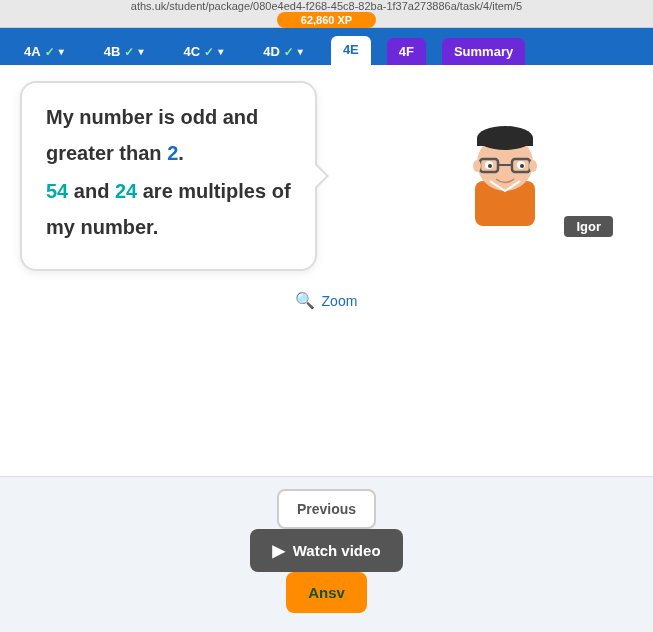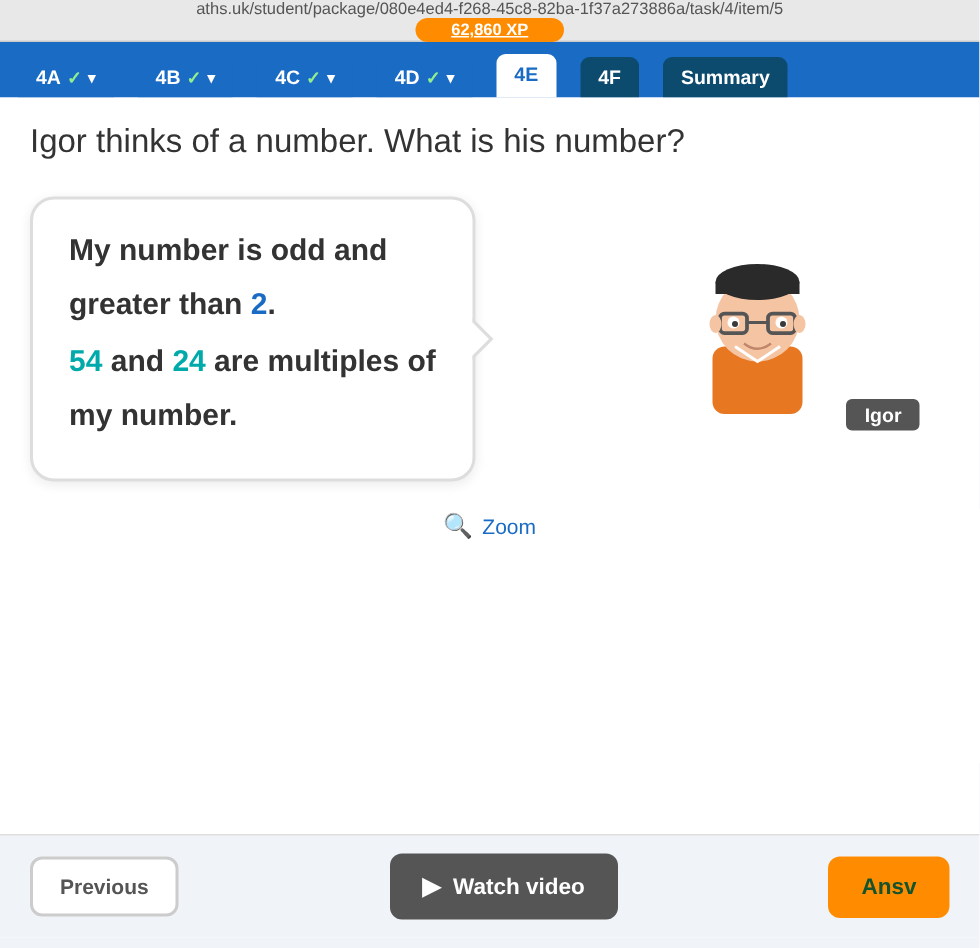--- a/index.html
+++ b/index.html
@@ -28,21 +28,20 @@
       flex: 1;
       font-size: 11px;
     }
     .browser-bar .xp-badge {
       background: #ff8c00;
       color: white;
       padding: 2px 24px;
       border-radius: 10px;
       font-size: 11px;
       font-weight: bold;
-      text-decoration: underline;
     }
 
     
     .nav-area {
       background: #1a6bc4;
       padding: 8px 12px 0 12px;
       display: flex;
       align-items: flex-end;
       gap: 16px;
     }
@@ -69,21 +68,21 @@
       font-size: 12px;
     }
 
     .nav-tab.active {
       background: white;
       color: #1a6bc4;
       padding-bottom: 8px;
     }
 
     .nav-tab.inactive {
-      background: #0c4a6e;
+      background: #6d28d9;
       color: white;
     }
 
     
     .main-content {
       background: white;
       padding: 16px 20px;
       min-height: 560px;
       position: relative;
     }
@@ -248,20 +247,21 @@
       position: absolute;
       bottom: 0;
       left: 0;
       right: 0;
       background: #f0f4f8;
       padding: 12px 20px;
       display: flex;
       align-items: center;
       justify-content: space-between;
       border-top: 1px solid #ddd;
+      flex-direction: column;
     }
 
     .prev-btn {
       background: white;
       border: 2px solid #ccc;
       color: #555;
       padding: 10px 18px;
       border-radius: 8px;
       font-size: 14px;
       font-weight: bold;
@@ -337,21 +337,20 @@
     <span>4F</span>
   </div>
   <div class="nav-tab inactive">
     <span>Summary</span>
   </div>
 </div>
 
 <div class="main-content">
 
 
-  <div class="question-text">Igor thinks of a number. What is his number?</div>
 
   <div class="speech-area">
 
     <div class="speech-bubble">
       <div class="bubble-line">
         <span>My number is odd and</span>
       </div>
       <div class="bubble-line">
         <span>greater than </span><span class="highlight-blue">2</span><span>.</span>
       </div>

